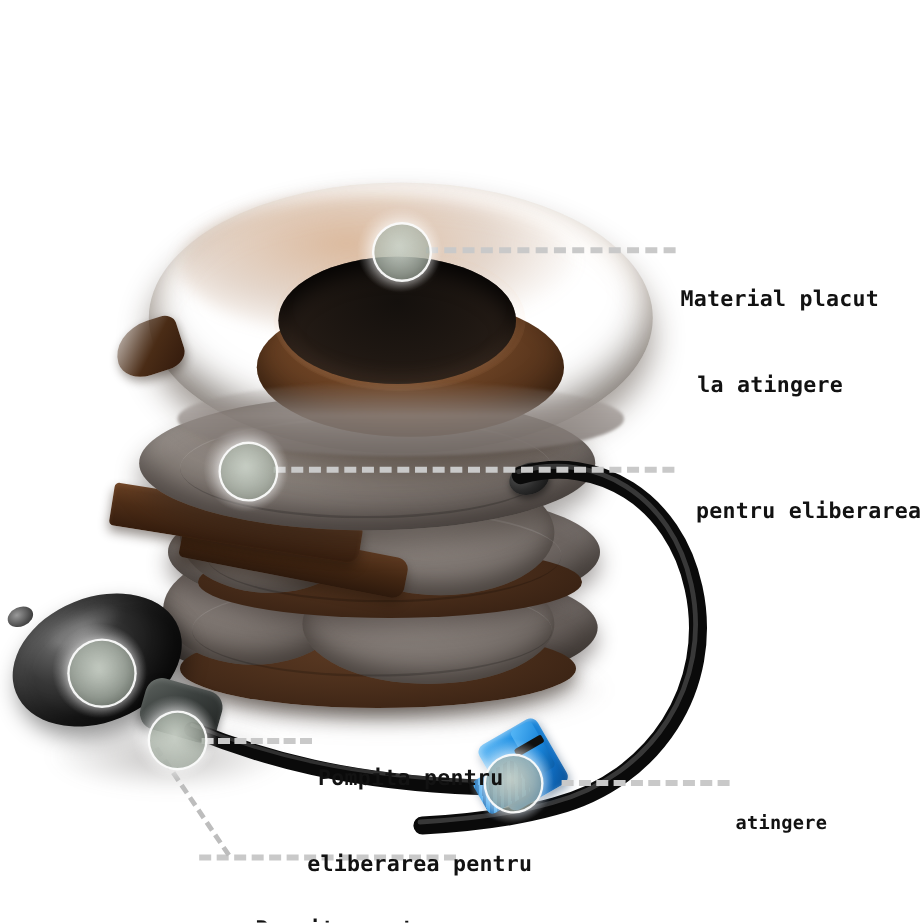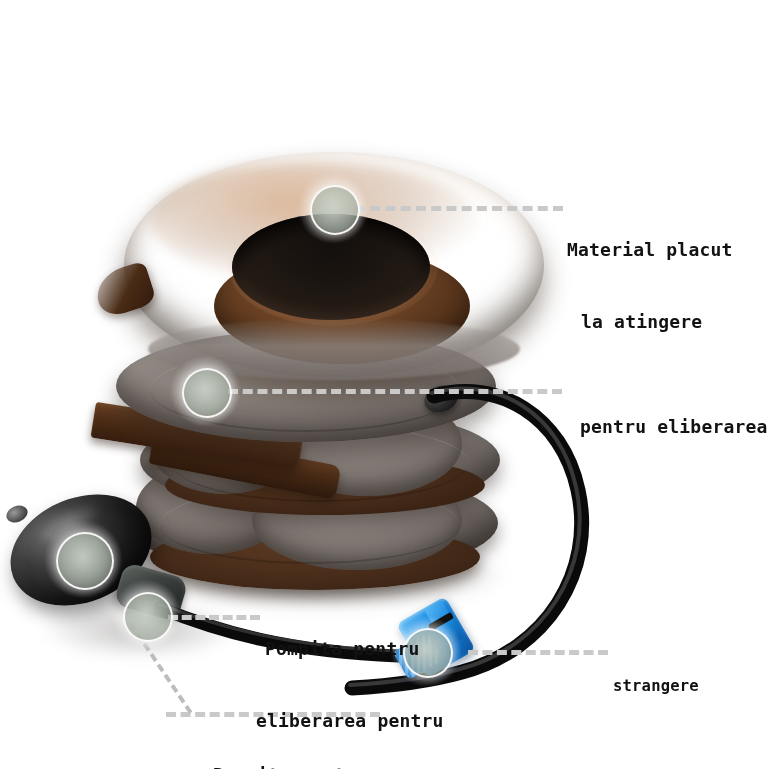--- a/index.html
+++ b/index.html
@@ -333,21 +333,21 @@
     <span class="l-line indent1">pentru eliberarea</span>
   </div>
 
   <div class="label" style="left:265px;top:589px;">
     <span class="l-line">Pompita pentru</span>
     <span class="l-line" style="margin-left:-9px;">eliberarea pentru</span>
     
   </div>
 
   <div class="label" style="left:613px;top:634px;font-size:15.5px;line-height:21px;">
-    <span class="l-line">strangere</span>
+    <span class="l-line">atingere</span>
     
     
   </div>
 
   <div class="label center" style="left:190px;top:715px;width:200px;">
     <span class="l-line">Pompita pentru</span>
     
     
   </div>
 

